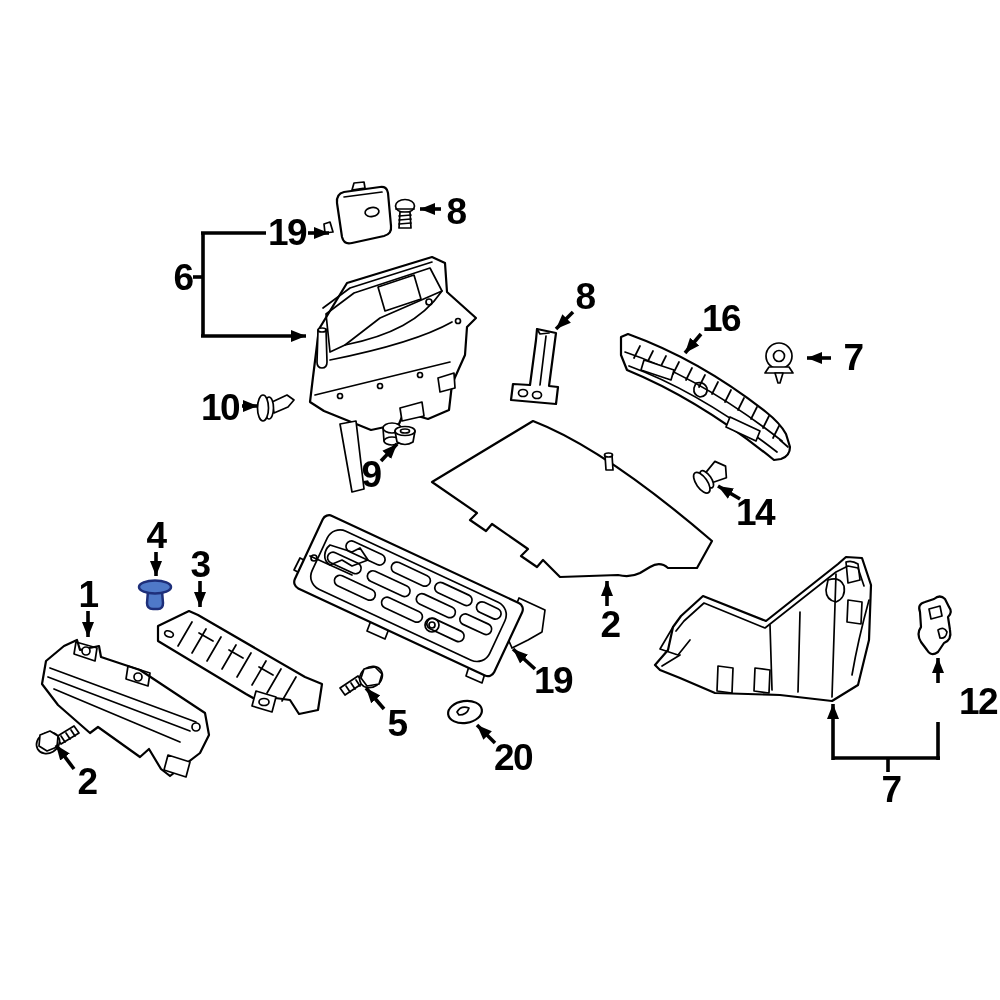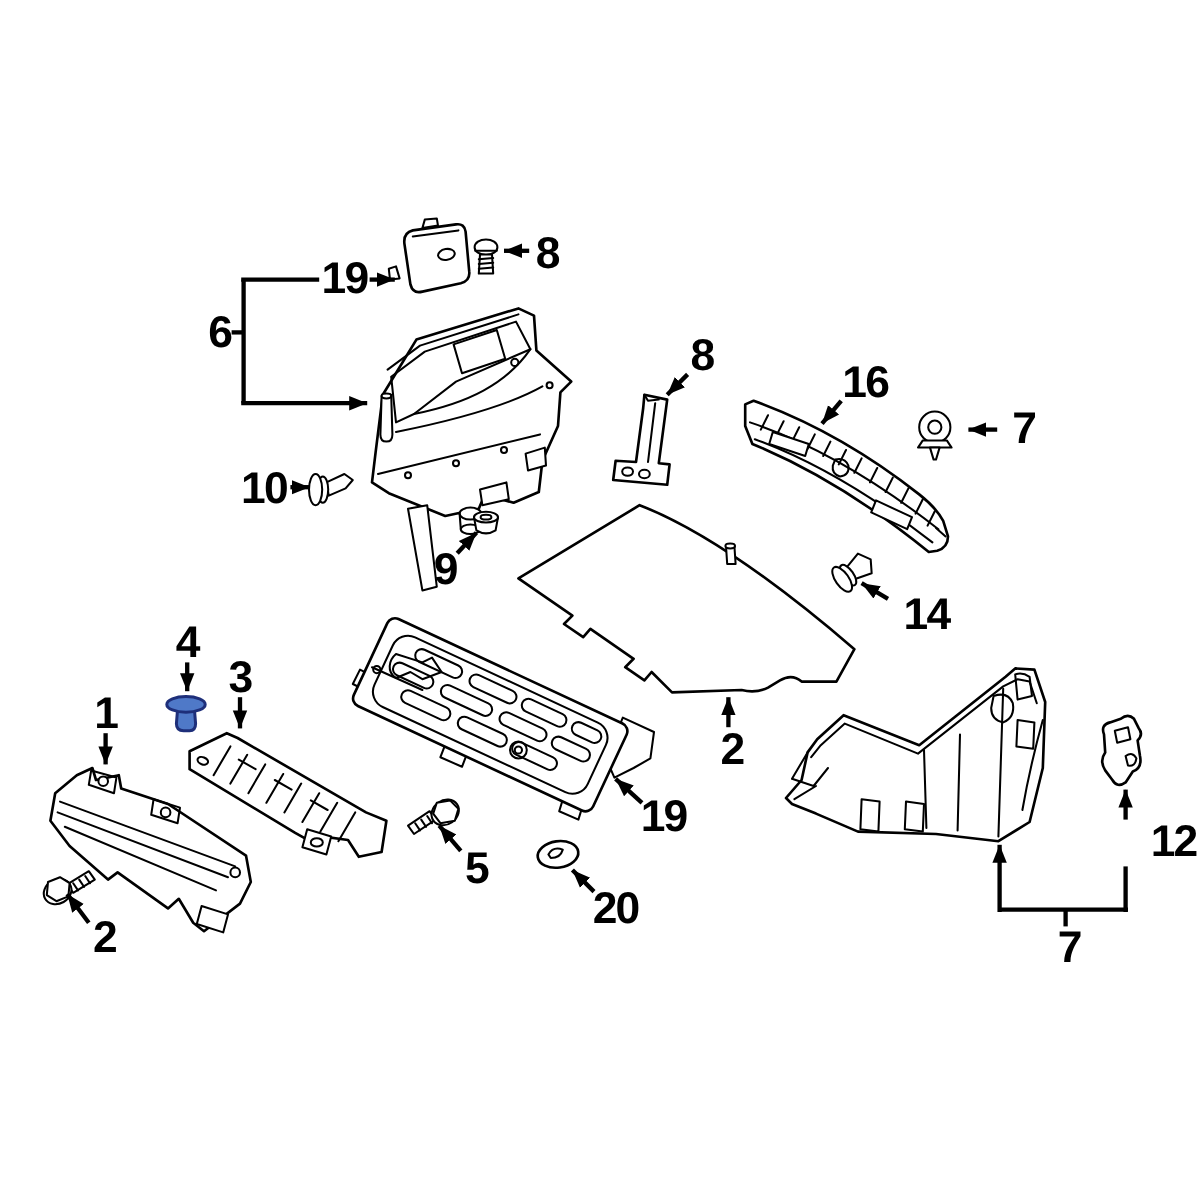--- a/index.html
+++ b/index.html
@@ -251,19 +251,19 @@
   <div class="callout" style="left:156px;top:535px">4</div>
   <div class="callout" style="left:397px;top:723px">5</div>
   <div class="callout" style="left:183px;top:277px">6</div>
   <div class="callout" style="left:891px;top:789px">7</div>
   <div class="callout" style="left:456px;top:211px">8</div>
   <div class="callout" style="left:371px;top:474px">9</div>
   <div class="callout" style="left:220px;top:407px">10</div>
   <div class="callout" style="left:287px;top:232px">19</div>
   <div class="callout" style="left:978px;top:701px">12</div>
   <div class="callout" style="left:721px;top:318px">16</div>
-  <div class="callout" style="left:772px;top:512px">14</div>
+  <div class="callout" style="left:755px;top:512px">14</div>
   <div class="callout" style="left:853px;top:357px">7</div>
   <div class="callout" style="left:610px;top:624px">2</div>
   <div class="callout" style="left:585px;top:296px">8</div>
   <div class="callout" style="left:553px;top:680px">19</div>
   <div class="callout" style="left:513px;top:757px">20</div>
 </div>
 
 </body></html>

